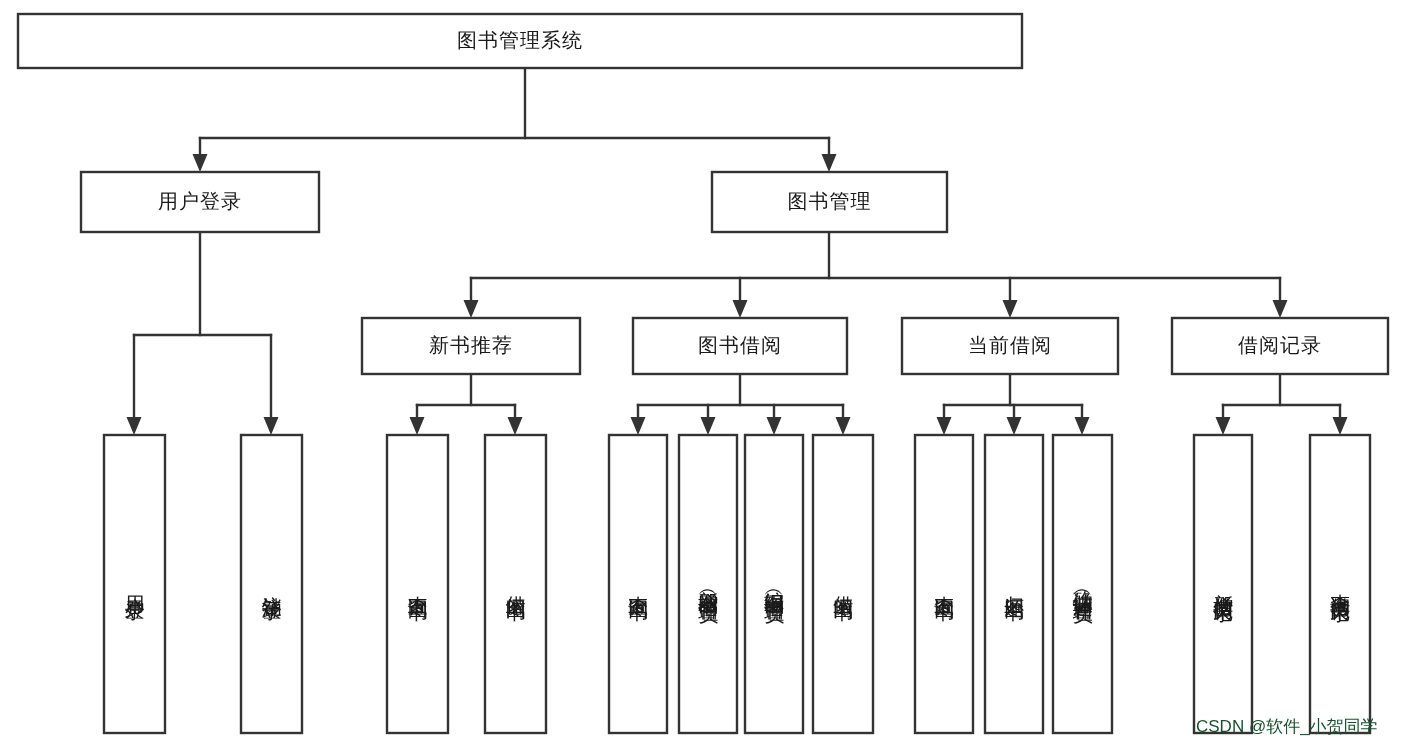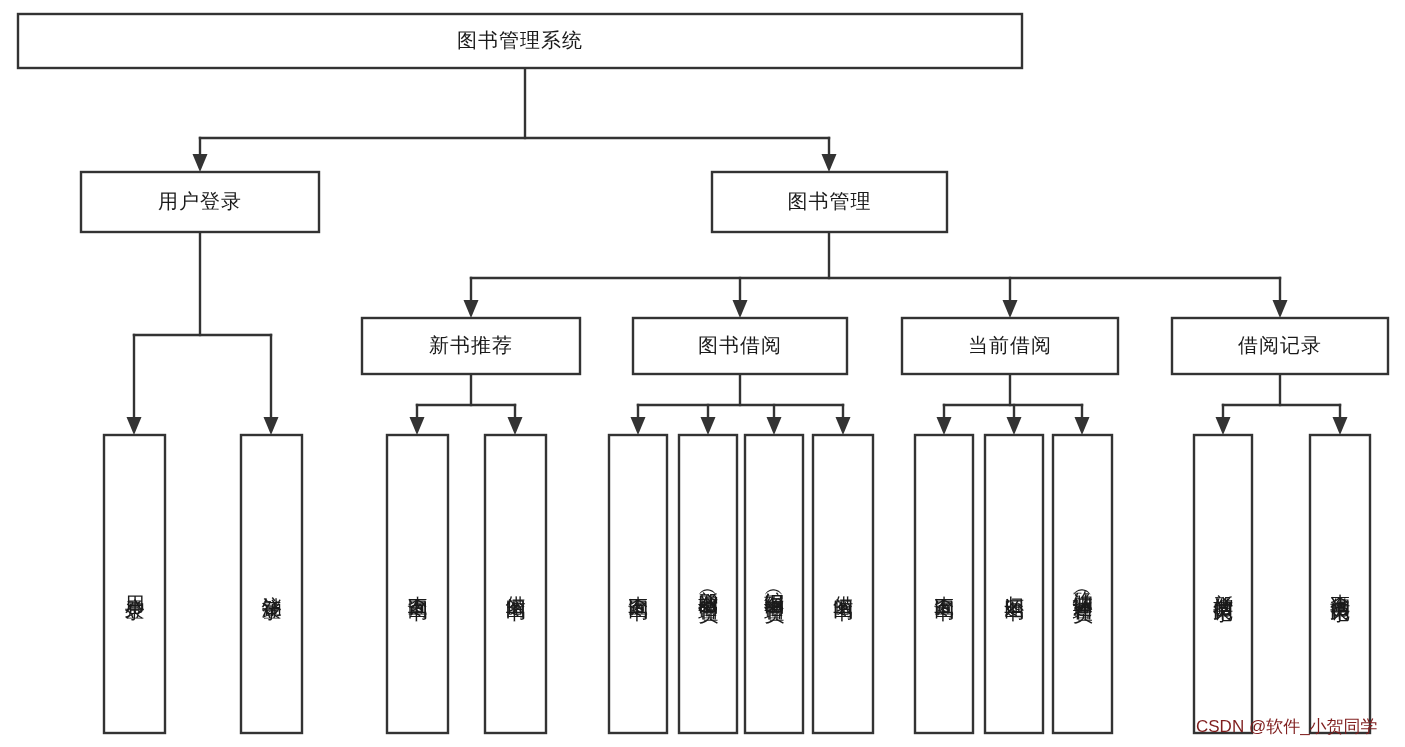--- a/index.html
+++ b/index.html
@@ -188,14 +188,14 @@
       <div class="leaf-label" style="left: 609px; top: 435px; width: 58px; height: 298px;">查询图书</div>
       <div class="leaf-label" style="left: 679px; top: 435px; width: 58px; height: 298px;">新增图书（管理员）</div>
       <div class="leaf-label" style="left: 745px; top: 435px; width: 58px; height: 298px;">编辑图书（管理员）</div>
       <div class="leaf-label" style="left: 813px; top: 435px; width: 60px; height: 298px;">借阅图书</div>
       <div class="leaf-label" style="left: 915px; top: 435px; width: 58px; height: 298px;">查询图书</div>
       <div class="leaf-label" style="left: 985px; top: 435px; width: 58px; height: 298px;">归还图书</div>
       <div class="leaf-label" style="left: 1053px; top: 435px; width: 59px; height: 298px;">确认归还（管理员）</div>
       <div class="leaf-label" style="left: 1194px; top: 435px; width: 58px; height: 298px;">新增借阅记录</div>
       <div class="leaf-label" style="left: 1310px; top: 435px; width: 60px; height: 298px;">查询借阅记录</div>
     </div>
-  <div class="watermark" style="left: 1196px; top: 715px; color: #7f1d1d;">CSDN @软件_小贺同学</div>
+  <div class="watermark" style="left: 1196px; top: 715px; color: #14532d;">CSDN @软件_小贺同学</div>
 </div>
 
 </body></html>

